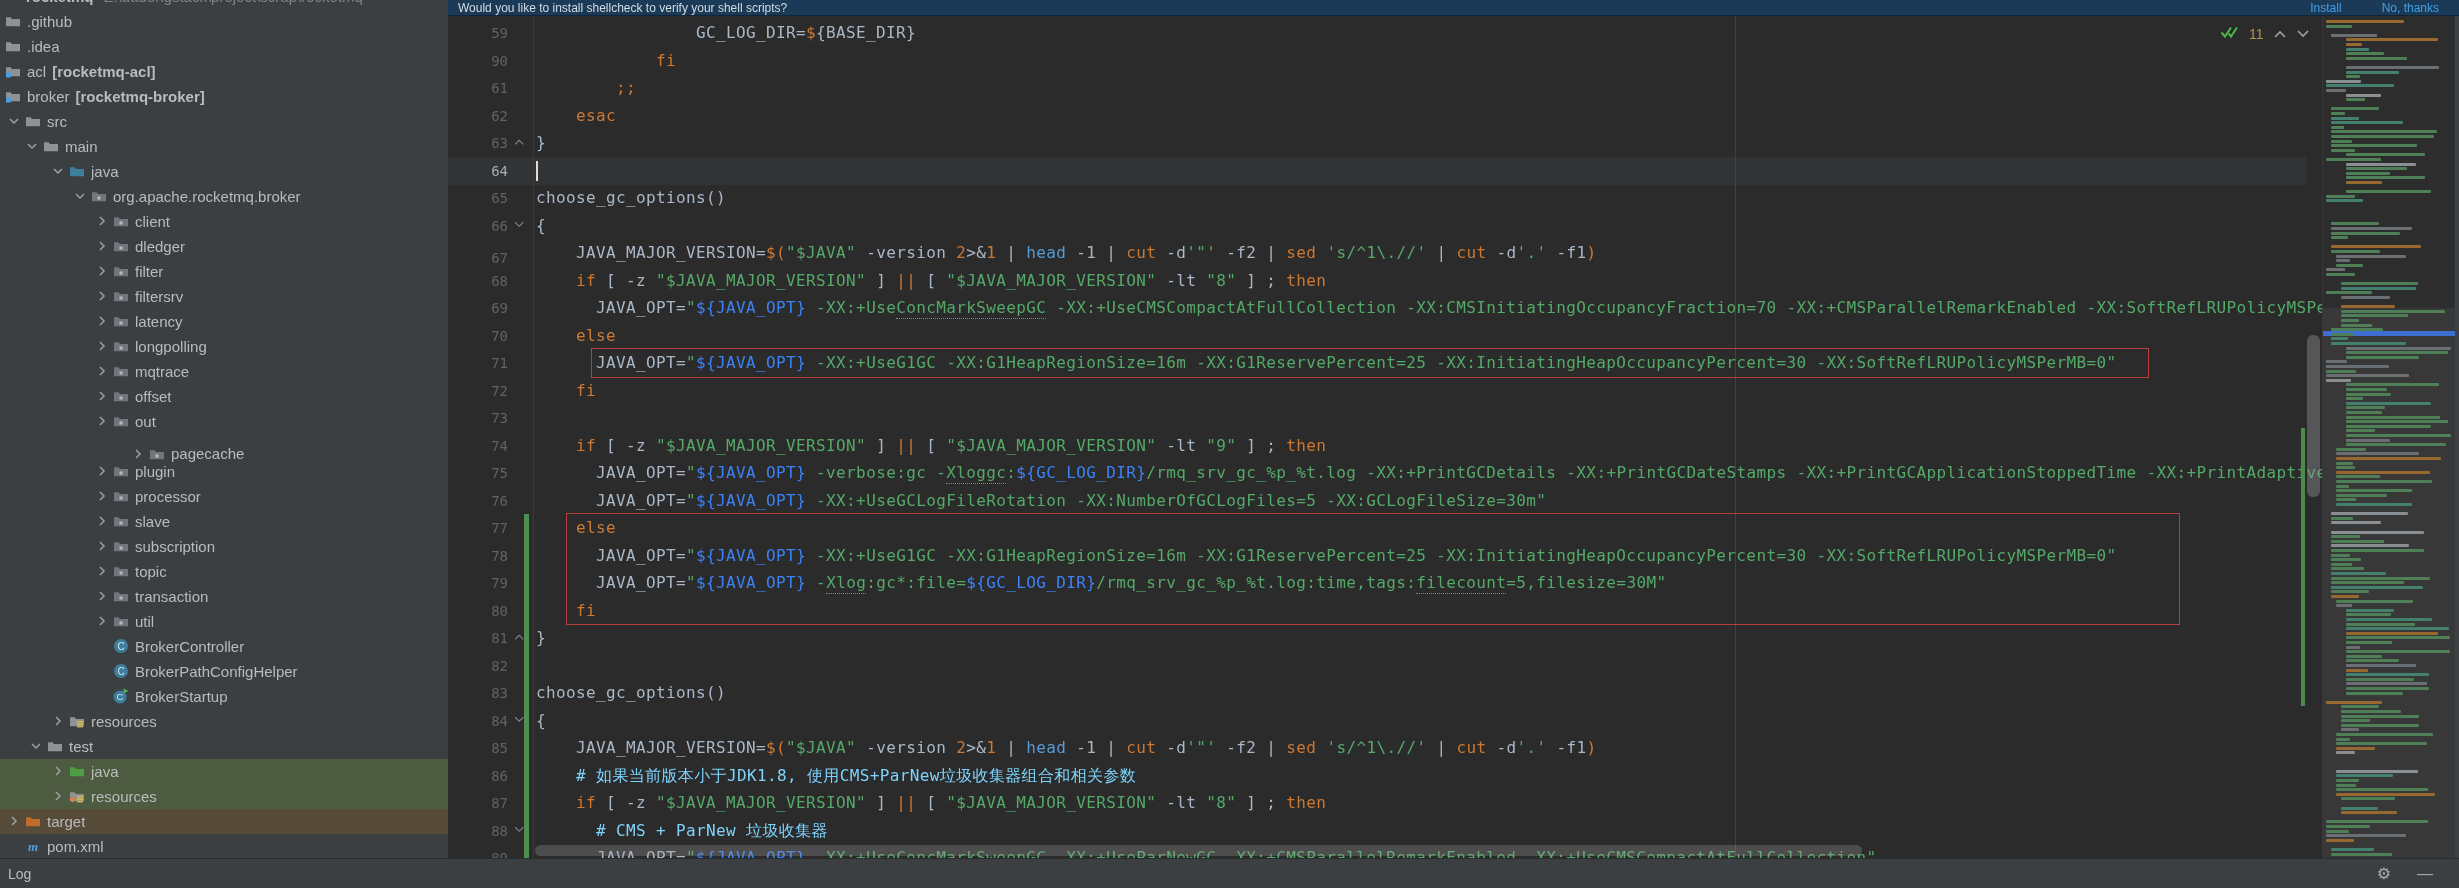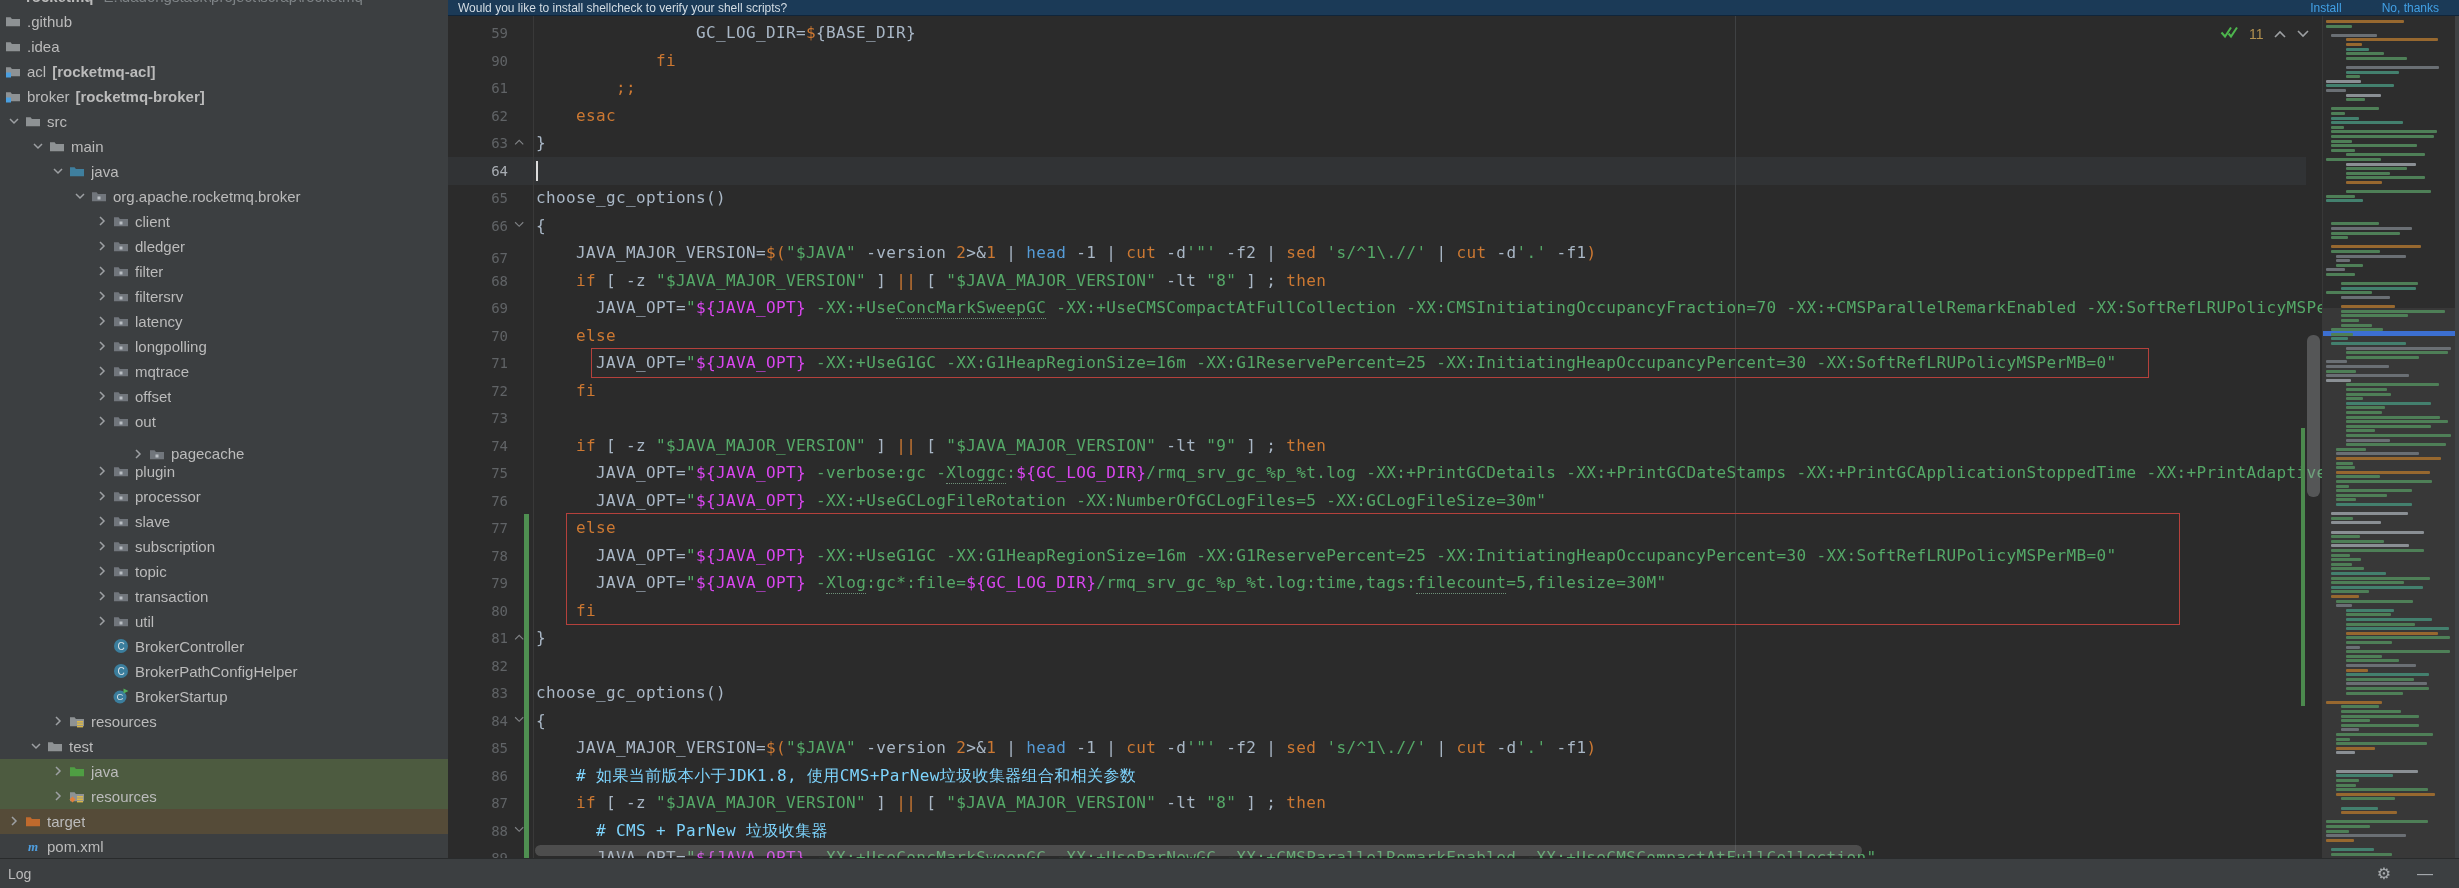--- a/index.html
+++ b/index.html
@@ -37,21 +37,21 @@
   #wrap-guide{position:absolute;left:1287px;top:0;width:1px;height:842px;background:#3f4143;}
   #current-line{position:absolute;left:0;height:28px;background:#313335;width:1858px;}
   .code-line{position:absolute;left:88px;height:28px;line-height:28px;white-space:pre;
              font-family:"DejaVu Sans Mono",monospace;font-size:16px;letter-spacing:0.37px;}
   .gut-num{position:absolute;left:0;width:60px;height:28px;line-height:28px;text-align:right;
            font-family:"DejaVu Sans Mono",monospace;font-size:14px;color:#606366;}
   .gut-num.cur{color:#a8adb3;}
   .fold{position:absolute;left:64px;width:16px;height:28px;display:flex;align-items:center;justify-content:center;}
   .vcs-bar{position:absolute;left:76px;width:5px;background:#4f8f51;}
   .c-plain{color:#a9b7c6;} .c-kw{color:#cc7832;} .c-str{color:#55a968;}
-  .c-var{color:#d946ef;} .c-cmd{color:#559bd6;} .c-com{color:#7dd3fc;}
+  .c-var{color:#3b82f6;} .c-cmd{color:#559bd6;} .c-com{color:#7dd3fc;}
   .u{border-bottom:1px dotted #6f9179;padding-bottom:1px;}
   .err-box{position:absolute;border:1px solid #b5413c;pointer-events:none;}
   #caret{position:absolute;width:2px;height:20px;background:#dcdcdc;}
   #hscroll{position:absolute;left:87px;top:829px;width:1327px;height:11px;border-radius:6px;
            background:rgba(166,166,166,0.28);}
   #vscroll{position:absolute;left:1859px;top:319px;width:13px;height:162px;border-radius:6px;
            background:rgba(150,152,154,0.40);}
   #stripe-green{position:absolute;left:1853px;top:412px;width:4px;height:278px;background:#4c8a4e;}
 
   
@@ -124,21 +124,21 @@
               <polyline points="4,6 8,10 12,6" fill="none" stroke="#9da0a3" stroke-width="1.5"></polyline>
             </svg>
           </span>
           <span class="ticon">
             <svg width="16" height="16" viewBox="0 0 16 16">
               <path d="M1 4.2 h4.6 l1.3 1.8 H15 V13.2 H1 z" fill="#8e9294"></path>
             </svg>
           </span>
           <span class="lbl">src</span>
         </div>
-        <div class="tree-row" style="top: 133.5px; padding-left: 28px;">
+        <div class="tree-row" style="top: 133.5px; padding-left: 22px;">
           <span class="chev">
             <svg width="16" height="16" viewBox="0 0 16 16">
               <polyline points="4,6 8,10 12,6" fill="none" stroke="#9da0a3" stroke-width="1.5"></polyline>
             </svg>
           </span>
           <span class="ticon">
             <svg width="16" height="16" viewBox="0 0 16 16">
               <path d="M1 4.2 h4.6 l1.3 1.8 H15 V13.2 H1 z" fill="#8e9294"></path>
             </svg>
           </span>

